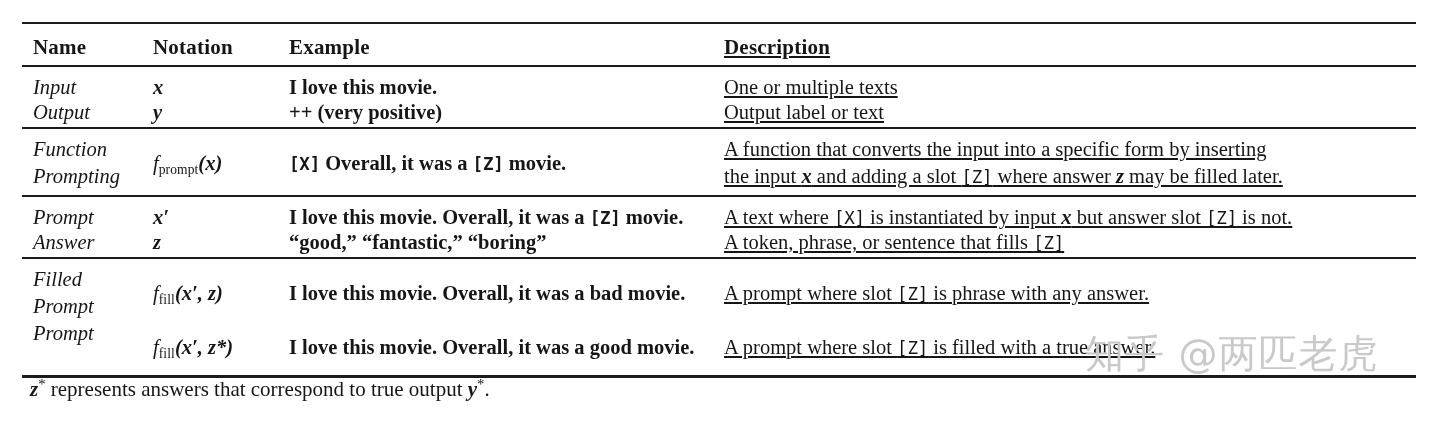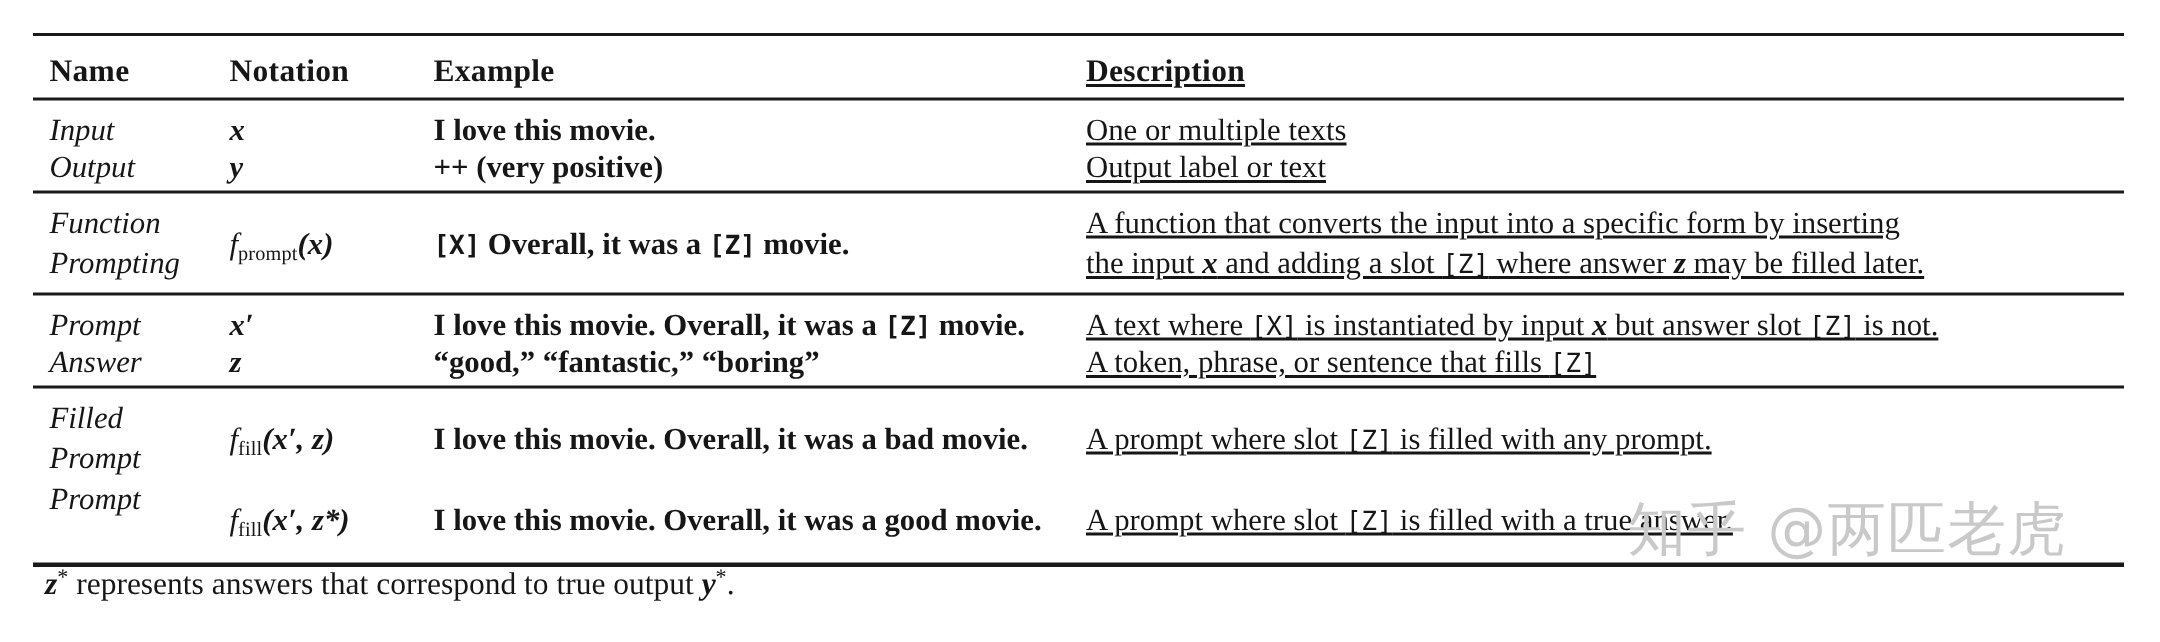--- a/index.html
+++ b/index.html
@@ -192,21 +192,21 @@
       <div class="c-desc de"><span>A token, phrase, or sentence that fills </span><span class="tt">[Z]</span></div>
     </div>
 
     <div class="row" style="top:266px;">
       <div class="c-name nm">
         <div>Filled</div>
         <div>Prompt</div>
       </div>
       <div class="c-nota nt" style="top:14px; position:absolute;"><span class="fn">f</span><sub>fill</sub><span class="bvar">(x′, z)</span></div>
       <div class="c-exam ex" style="top:14px; position:absolute;">I love this movie. Overall, it was a bad movie.</div>
-      <div class="c-desc de" style="top:14px; position:absolute;"><span>A prompt where slot </span><span class="tt">[Z]</span><span> is filled with any prompt.</span></div>
+      <div class="c-desc de" style="top:14px; position:absolute;"><span>A prompt where slot </span><span class="tt">[Z]</span><span> is phrase with any answer.</span></div>
     </div>
 
     <div class="row" style="top:320px;">
       <div class="c-name nm">
         <div>Prompt</div>
       </div>
       <div class="c-nota nt" style="top:14px; position:absolute;"><span class="fn">f</span><sub>fill</sub><span class="bvar">(x′, z*)</span></div>
       <div class="c-exam ex" style="top:14px; position:absolute;">I love this movie. Overall, it was a good movie.</div>
       <div class="c-desc de" style="top:14px; position:absolute;"><span>A prompt where slot </span><span class="tt">[Z]</span><span> is filled with a true answer.</span></div>
     </div>

